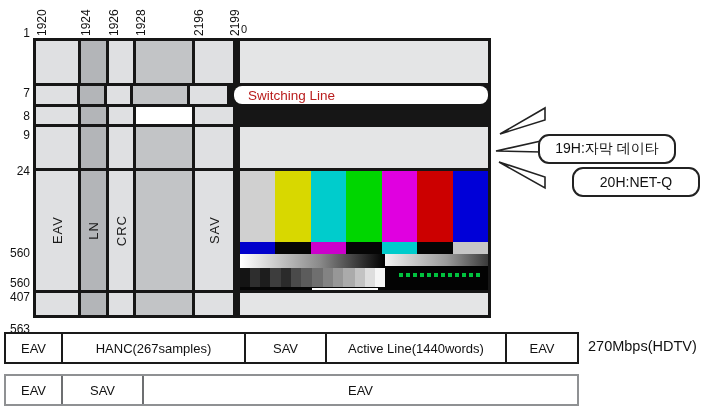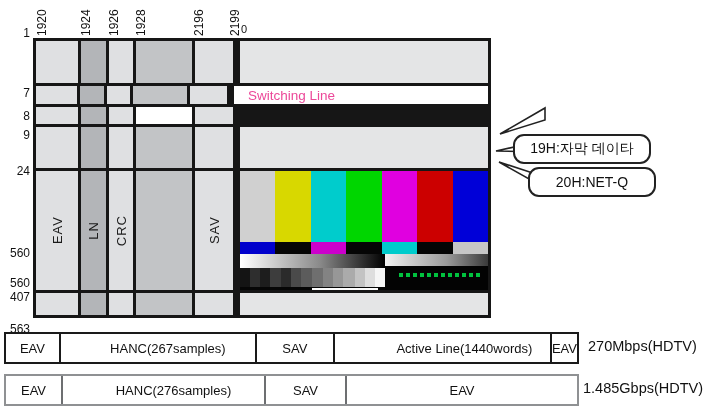--- a/index.html
+++ b/index.html
@@ -15,21 +15,21 @@
 
   
   .grid{position:absolute;left:33px;top:38px;width:458px;height:280px;background:#161616;}
   .band{position:absolute;left:3px;width:452px;display:flex;}
   .cell{margin-right:3px;display:flex;align-items:center;justify-content:center;}
   .c1{width:42px;} .c2{width:25px;} .c3{width:24px;} .c4{width:56px;}
   .c5{width:38px;margin-right:7px;} .act{width:248px;margin-right:0;}
   .L{background:#dfe0e2;} .M{background:#b3b5b8;} .M2{background:#c2c4c6;}
   .L2{background:#e4e5e6;} .W{background:#ffffff;}
   .vlab{writing-mode:vertical-rl;transform:rotate(180deg);font-size:13px;letter-spacing:1px;color:#1a1a1a;}
-  .swtext{justify-content:flex-start;padding-left:14px;font-size:13.5px;color:#ec4899;white-space:nowrap;}
+  .swtext{justify-content:flex-start;padding-left:14px;font-size:13.5px;color:#b91c1c;white-space:nowrap;border-radius:8px;}
 
   
   .cb{position:relative;overflow:hidden;padding:0;display:block;}
   .cb-bars{position:absolute;left:0;top:0;width:248px;height:71px;display:flex;}
   .cb-bars div{flex:1;}
   .cb-cast{position:absolute;left:0;top:71px;width:248px;height:12px;display:flex;}
   .cb-cast div{flex:1;}
   .cb-lower{position:absolute;left:0;top:83px;width:248px;height:36px;background:#020202;}
   .ramp-l{position:absolute;left:0;top:0;width:145px;height:14px;
           background:linear-gradient(90deg,#ffffff 0%,#8a8a8a 55%,#000 100%);}
@@ -52,21 +52,21 @@
   .tails{position:absolute;left:0;top:0;z-index:2;}
 
   
   .btable{position:absolute;left:4px;width:571px;height:28px;display:flex;background:#fff;}
   .t1{border:2px solid #1a1a1a;}
   .t2{border:2px solid #8f9193;}
   .tcell{display:flex;align-items:center;justify-content:center;font-size:13px;white-space:nowrap;}
   .t1 .tcell{border-right:2px solid #1a1a1a;}
   .t2 .tcell{border-right:2px solid #6d6f71;}
   .tcell:last-child{border-right:none !important;flex:1;}
-  .w-eav{width:55px;} .w-hanc{width:181px;margin-left:20px;} .w-sav{width:79px;} .w-active{width:178px;padding-left:44px;}
+  .w-eav{width:55px;} .w-hanc{width:181px;} .w-sav{width:79px;} .w-active{width:178px;}
   .rate{position:absolute;height:28px;line-height:28px;font-size:14.5px;white-space:nowrap;}
 </style>
 </head>
 <body>
 
 <div class="stage">
 
   <div class="rowlab" style="left:0;top:26px">1</div>
   <div class="rowlab" style="left:0;top:86px">7</div>
   <div class="rowlab" style="left:0;top:109px">8</div>
@@ -178,33 +178,31 @@
       <div class="cell act L2"></div>
     </div>
   </div>
 
   <svg class="tails" width="710" height="420" viewBox="0 0 710 420">
     <polygon points="500,134 545,108 545,120" fill="#fff" stroke="#222" stroke-width="1.6"></polygon>
     <polygon points="496,151 541,141 541,152" fill="#fff" stroke="#222" stroke-width="1.6"></polygon>
     <polygon points="499,162 545,177 545,188" fill="#fff" stroke="#222" stroke-width="1.6"></polygon>
   </svg>
 
-  <div class="callout" style="left:513px;top:134px;width:134px;height:26px">19H:자막 데이타</div>
-  <div class="callout" style="left:528px;top:167px;width:124px;height:26px">20H:NET-Q</div>
+  <div class="callout" style="left:538px;top:134px;width:134px;height:26px">19H:자막 데이타</div>
+  <div class="callout" style="left:572px;top:167px;width:124px;height:26px">20H:NET-Q</div>
 
   <div class="btable t1" style="top:332px">
     <div class="tcell w-eav">EAV</div>
     <div class="tcell w-hanc">HANC(267samples)</div>
     <div class="tcell w-sav">SAV</div>
     <div class="tcell w-active">Active Line(1440words)</div>
     <div class="tcell">EAV</div>
   </div>
   <div class="rate" style="left:588px;top:332px">270Mbps(HDTV)</div>
 
   <div class="btable t2" style="top:374px">
     <div class="tcell w-eav">EAV</div>
-    <div class="tcell w-hanc">HANC(276samples)</div>
     <div class="tcell w-sav">SAV</div>
     <div class="tcell">EAV</div>
   </div>
-  <div class="rate" style="left:583px;top:374px">1.485Gbps(HDTV)</div>
 
 </div>
 
 </body></html>

